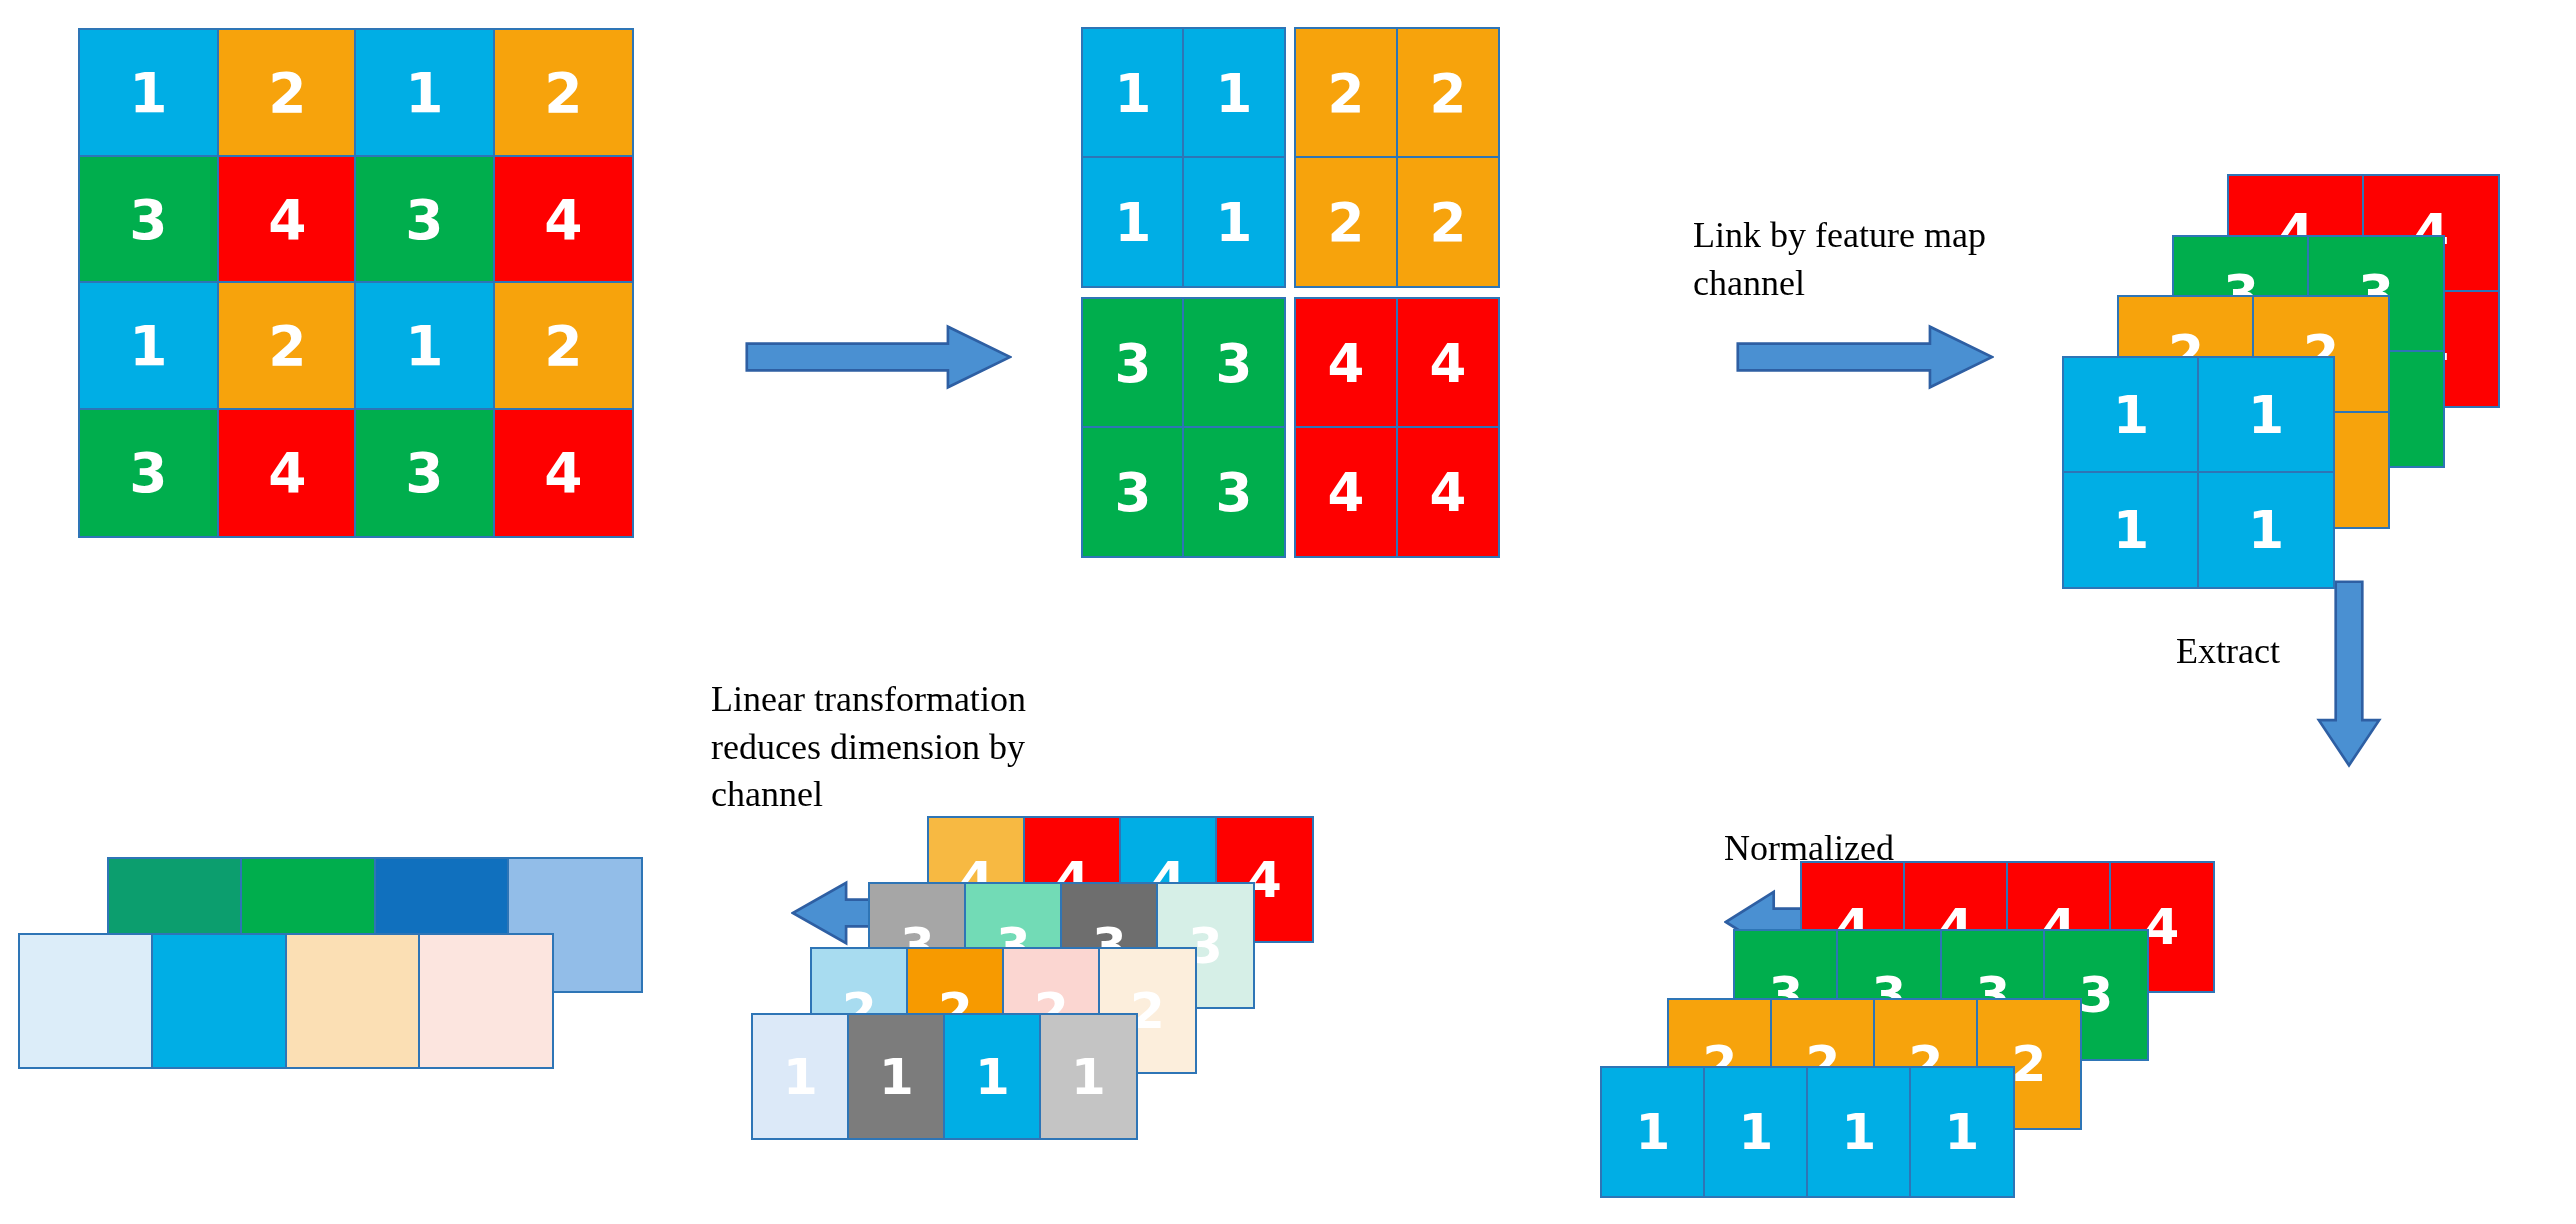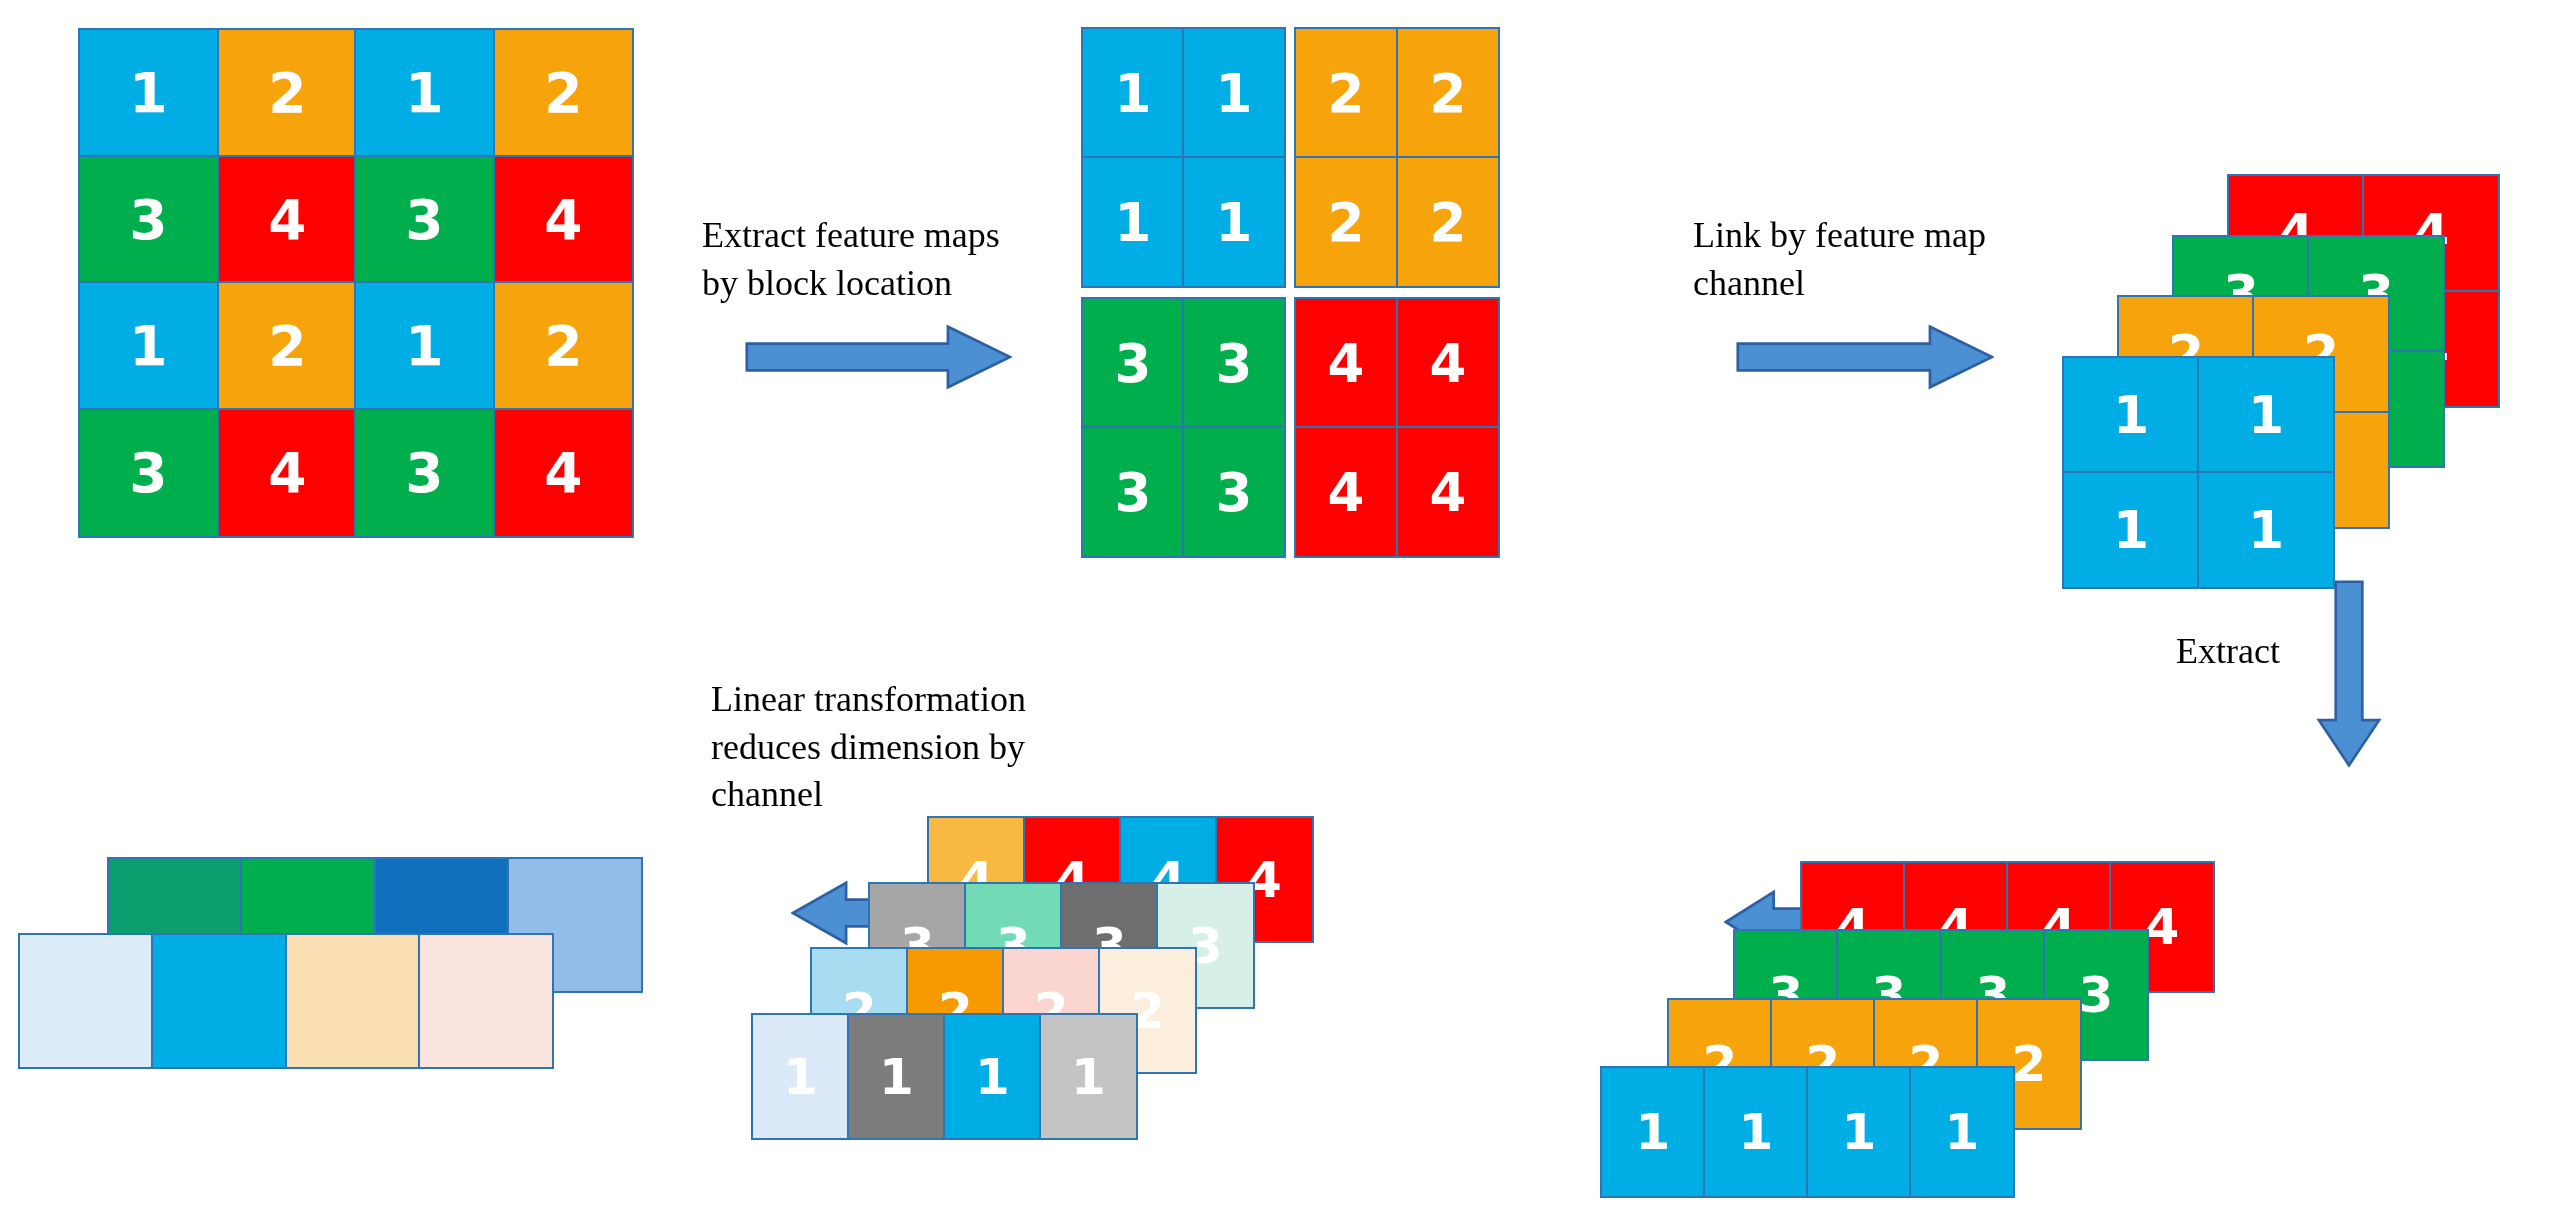--- a/index.html
+++ b/index.html
@@ -56,22 +56,20 @@
       <div class="cell" style="left: 0px; top: 253px; width: 141px; height: 130px; background: rgb(0, 174, 229); font-size: 55px;">1</div>
       <div class="cell" style="left: 139px; top: 253px; width: 141px; height: 130px; background: rgb(247, 163, 12); font-size: 55px;">2</div>
       <div class="cell" style="left: 276px; top: 253px; width: 141px; height: 130px; background: rgb(0, 174, 229); font-size: 55px;">1</div>
       <div class="cell" style="left: 415px; top: 253px; width: 141px; height: 130px; background: rgb(247, 163, 12); font-size: 55px;">2</div>
       <div class="cell" style="left: 0px; top: 380px; width: 141px; height: 130px; background: rgb(0, 174, 77); font-size: 55px;">3</div>
       <div class="cell" style="left: 139px; top: 380px; width: 141px; height: 130px; background: rgb(254, 0, 0); font-size: 55px;">4</div>
       <div class="cell" style="left: 276px; top: 380px; width: 141px; height: 130px; background: rgb(0, 174, 77); font-size: 55px;">3</div>
       <div class="cell" style="left: 415px; top: 380px; width: 141px; height: 130px; background: rgb(254, 0, 0); font-size: 55px;">4</div>
     </div>
 
-  <div class="caption" style="left:702px;top:212px;width:356px;">Extract feature maps
-by block location</div>
 
   <div class="arrow-r" style="left:745px;top:324px;">
     <svg width="267" height="66" viewBox="0 0 300 74">
       <path d="M2 22 L228 22 L228 3 L298 37 L228 71 L228 52 L2 52 Z" fill="#4A90D2" stroke="#2E5FA3" stroke-width="3"></path>
     </svg>
   </div>
 
   <div class="grp" id="g-blocks" style="left:1081px;top:27px;width:587px;height:533px;">
       <div class="cell" style="left: 0px; top: 0px; width: 104px; height: 132px; background: rgb(0, 174, 229); font-size: 53px;">1</div>
       <div class="cell" style="left: 101px; top: 0px; width: 104px; height: 132px; background: rgb(0, 174, 229); font-size: 53px;">1</div>
@@ -139,20 +137,21 @@
       <div class="cell" style="left: 67px; top: 154px; width: 106px; height: 132px; background: rgb(247, 163, 12); font-size: 50px; z-index: 9;">2</div>
       <div class="cell" style="left: 170px; top: 154px; width: 106px; height: 132px; background: rgb(247, 163, 12); font-size: 50px; z-index: 9;">2</div>
       <div class="cell" style="left: 273px; top: 154px; width: 106px; height: 132px; background: rgb(247, 163, 12); font-size: 50px; z-index: 9;">2</div>
       <div class="cell" style="left: 376px; top: 154px; width: 106px; height: 132px; background: rgb(247, 163, 12); font-size: 50px; z-index: 9;">2</div>
       <div class="cell" style="left: 0px; top: 222px; width: 106px; height: 132px; background: rgb(0, 174, 229); font-size: 50px; z-index: 10;">1</div>
       <div class="cell" style="left: 103px; top: 222px; width: 106px; height: 132px; background: rgb(0, 174, 229); font-size: 50px; z-index: 10;">1</div>
       <div class="cell" style="left: 206px; top: 222px; width: 106px; height: 132px; background: rgb(0, 174, 229); font-size: 50px; z-index: 10;">1</div>
       <div class="cell" style="left: 309px; top: 222px; width: 106px; height: 132px; background: rgb(0, 174, 229); font-size: 50px; z-index: 10;">1</div>
     </div>
 
+  <div class="caption" style="left:1724px;top:825px;width:284px;">Normalized</div>
 
   <div class="arrow-l" style="left:1724px;top:889px;">
     <svg width="142" height="66" viewBox="0 0 160 74">
       <path d="M158 22 L56 22 L56 3 L2 37 L56 71 L56 52 L158 52 Z" fill="#4A90D2" stroke="#2E5FA3" stroke-width="3"></path>
     </svg>
   </div>
 
   <div class="grp" id="g-norm" style="left:751px;top:791px;width:907px;height:373px;">
       <div class="cell" style="left: 176px; top: 25px; width: 99px; height: 127px; background: rgb(247, 185, 66); font-size: 50px; z-index: 7;">4</div>
       <div class="cell" style="left: 272px; top: 25px; width: 99px; height: 127px; background: rgb(254, 0, 0); font-size: 50px; z-index: 7;">4</div>

